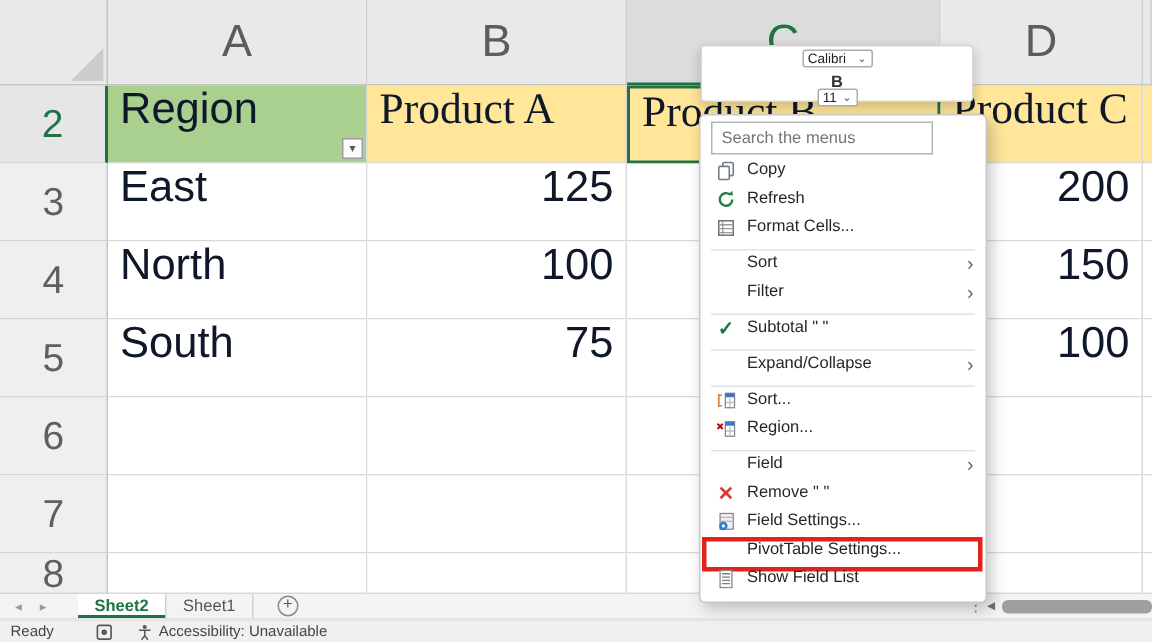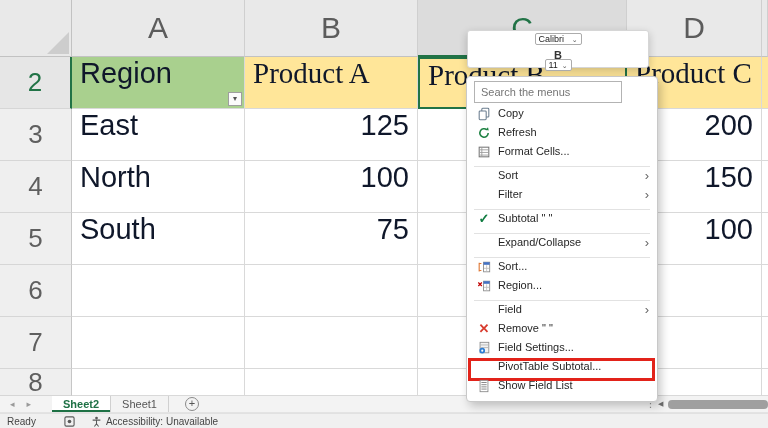--- a/index.html
+++ b/index.html
@@ -339,21 +339,21 @@
             <rect x="3.5" y="1.5" width="10" height="12" fill="#f2f2f2" stroke="#8a8a8a"></rect>
             <path d="M4 4.5h9M4 7.5h9" stroke="#b5b5b5"></path>
             <circle cx="6" cy="11" r="3.2" fill="#2B7CD3"></circle>
             <circle cx="6" cy="11" r="1.2" fill="#fff"></circle>
           </svg>
         </span>
       <span class="mi-label">Field Settings...</span>
     </div>
     <div class="menu-item">
       <span class="mi-icon"></span>
-      <span class="mi-label">PivotTable Subtotal...</span>
+      <span class="mi-label">PivotTable Settings...</span>
       <span class="red-box"></span>
     </div>
     <div class="menu-item">
       <span class="mi-icon">
           <svg width="14" height="14" viewBox="0 0 16 16">
             <rect x="3.5" y="1.5" width="9" height="13" fill="#fff" stroke="#8a8a8a"></rect>
             <path d="M5 4h6M5 6.5h6M5 9h6M5 11.5h6" stroke="#7a7a7a"></path>
           </svg>
         </span>
       <span class="mi-label">Show Field List</span>

